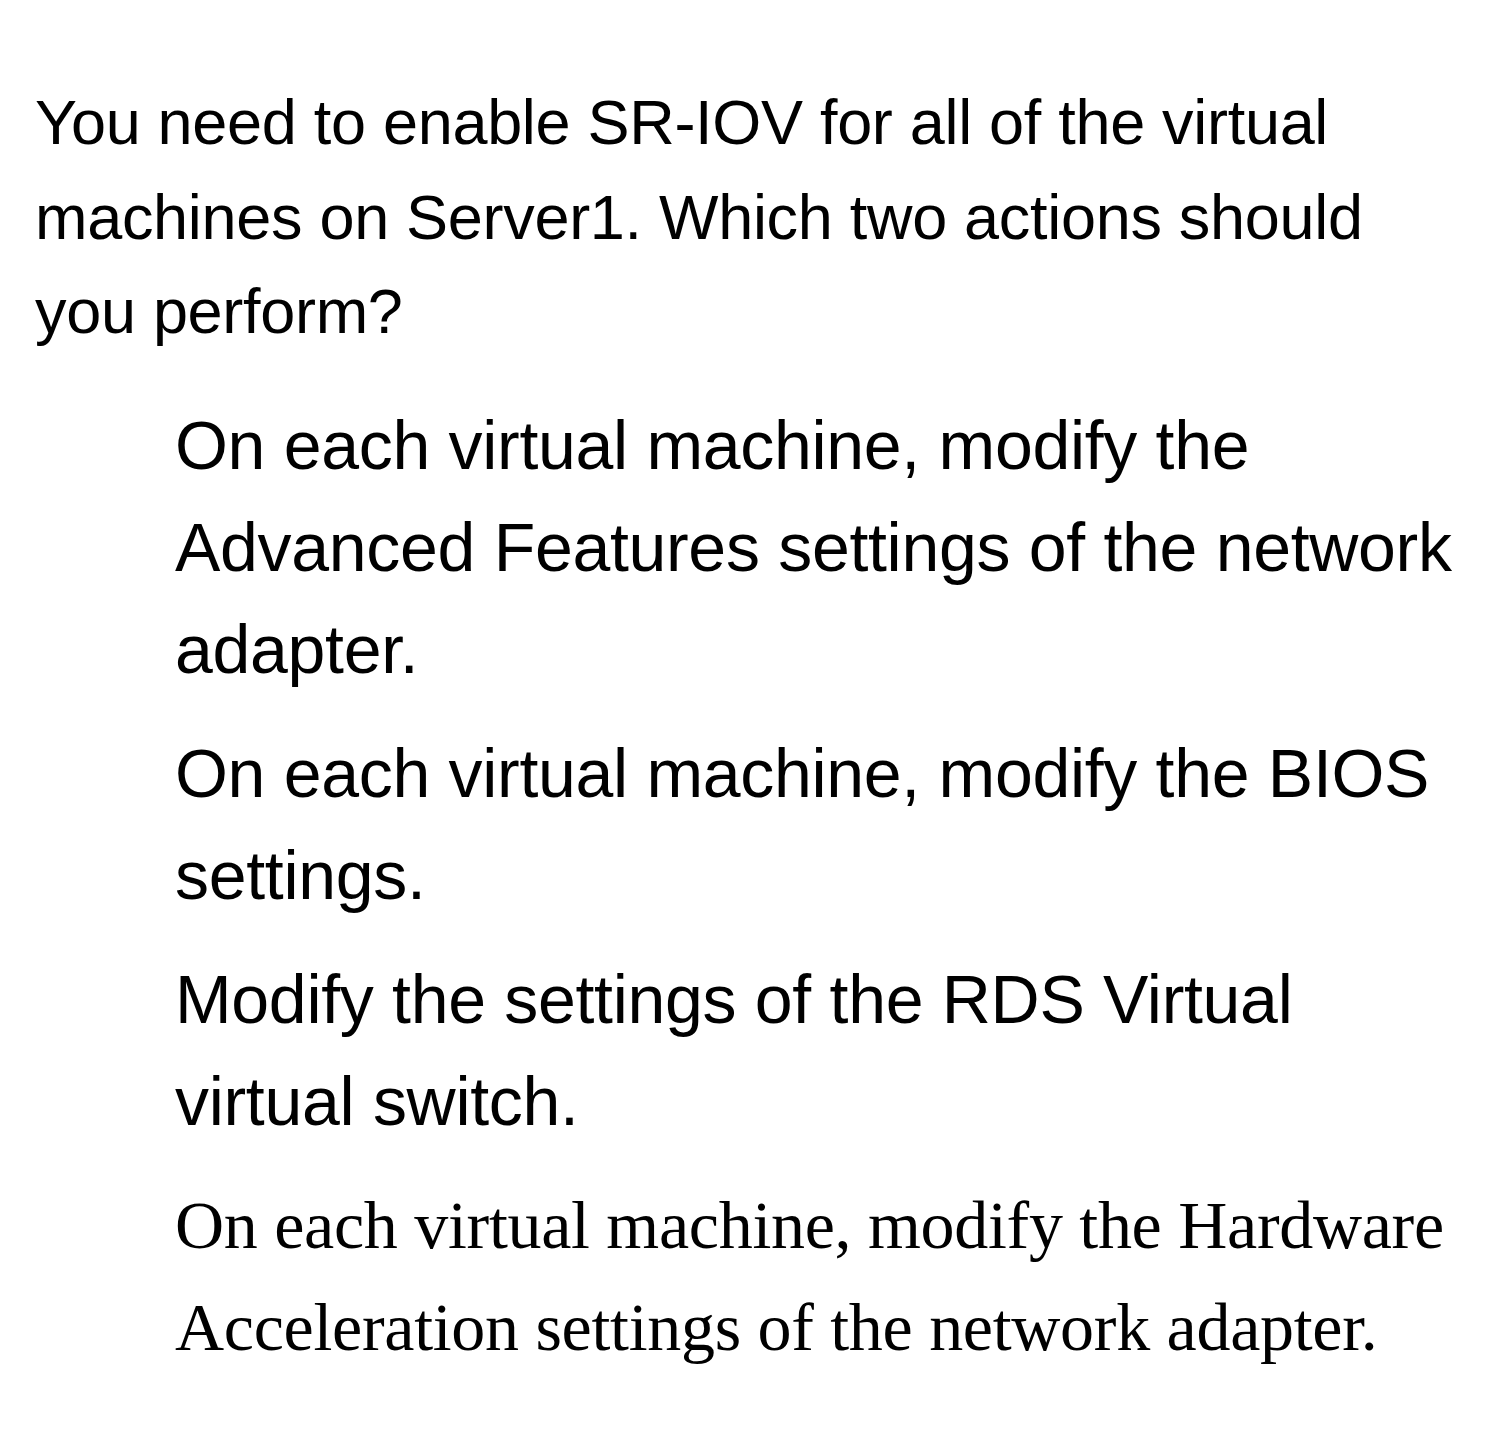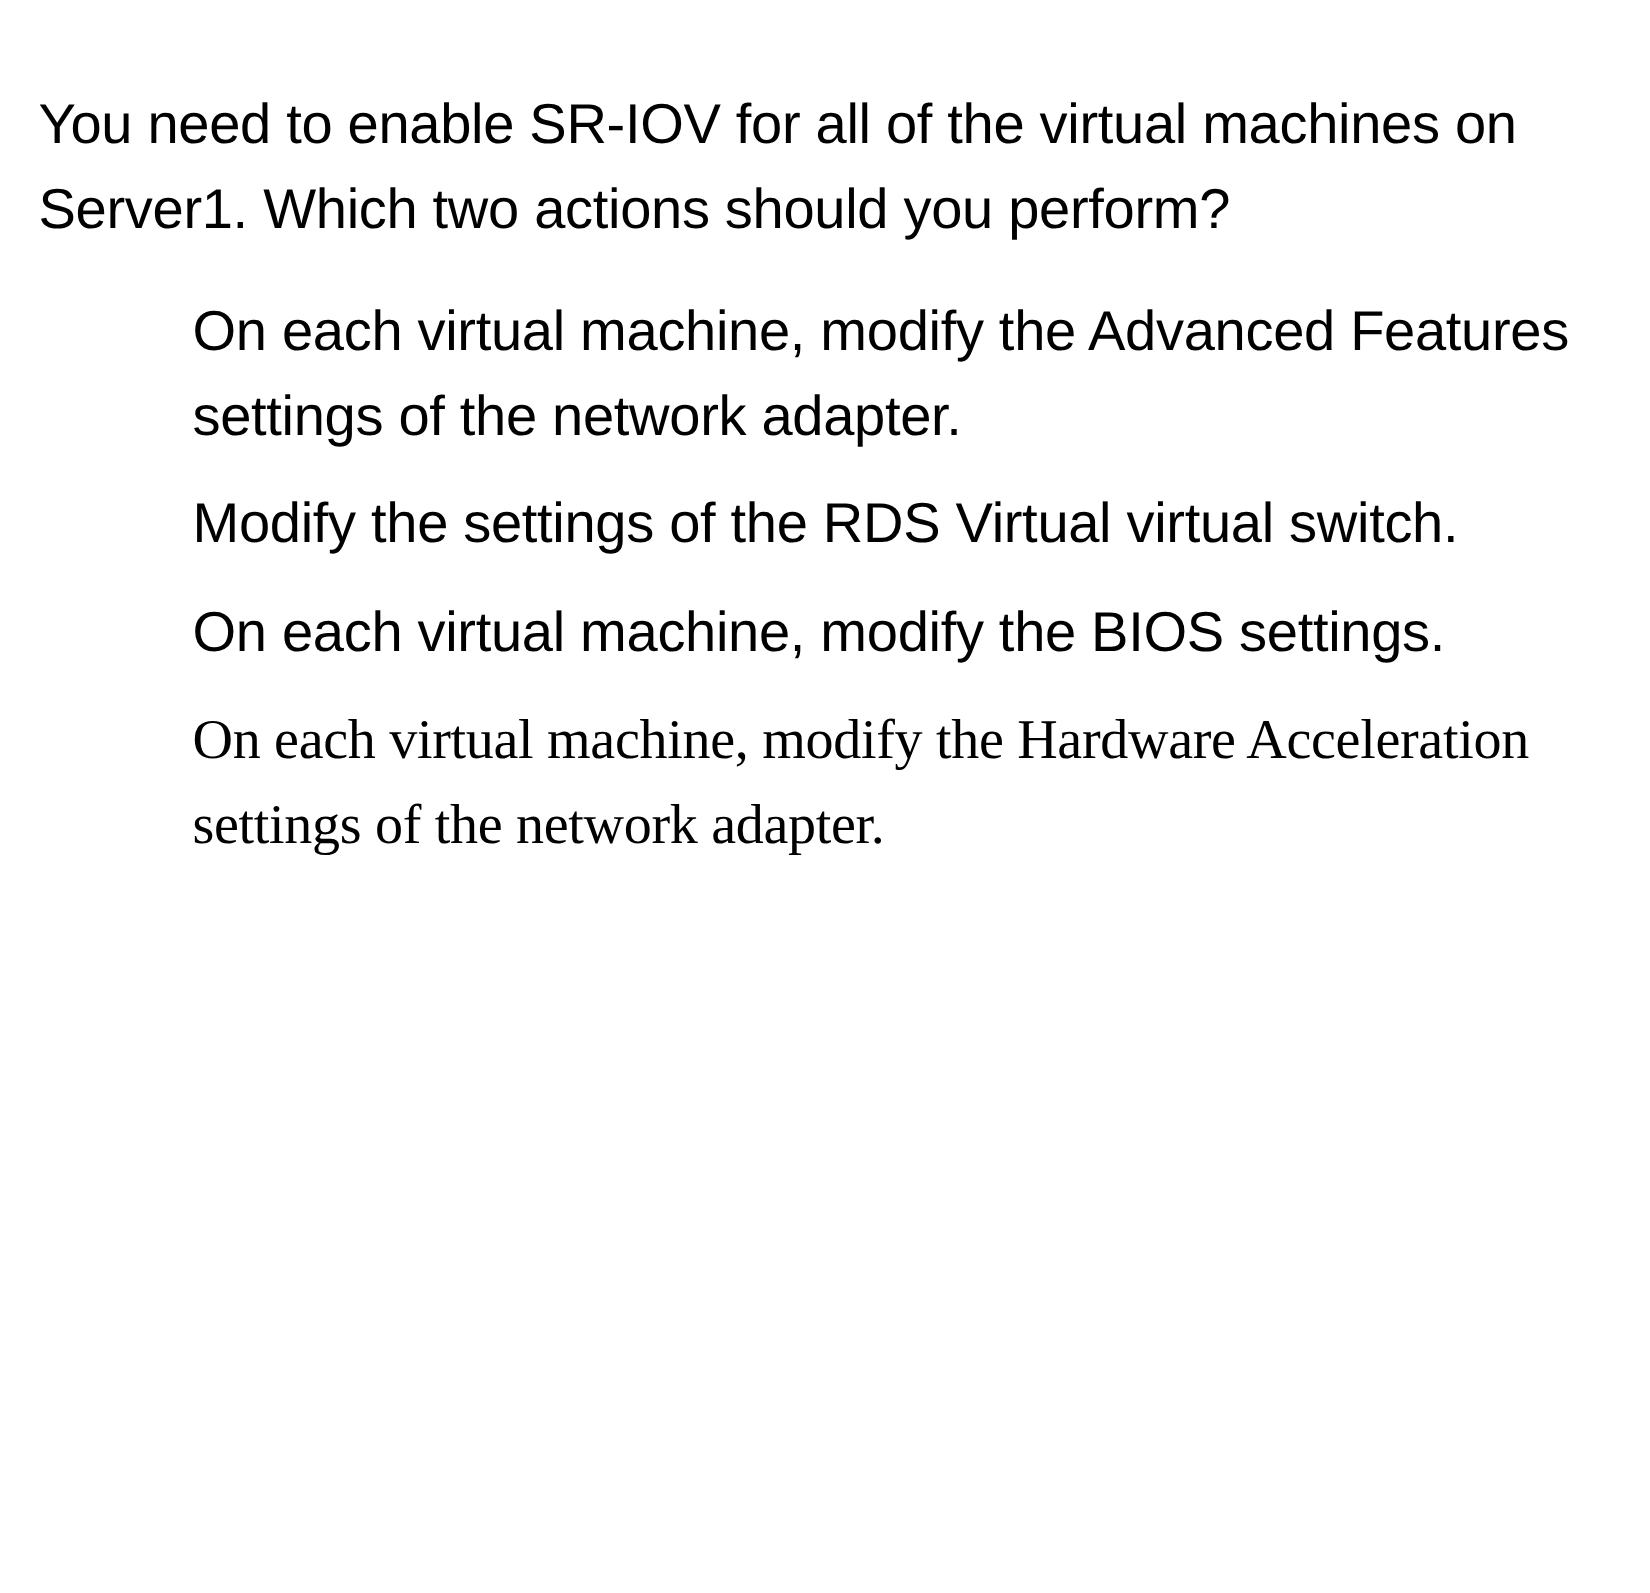--- a/index.html
+++ b/index.html
@@ -9,43 +9,43 @@
     }
     body {
       width: 1500px;
       height: 1448px;
       background: #ffffff;
       font-family: -apple-system, BlinkMacSystemFont, "Segoe UI", Helvetica, Arial, sans-serif;
       color: #000000;
       padding: 75px 35px 35px 35px;
     }
     .question {
-      font-size: 51px;
+      font-size: 63px;
       line-height: 1.5;
       letter-spacing: -0.3px;
       margin-bottom: 35px;
     }
     .options {
       padding-left: 140px;
       padding-right: 10px;
     }
     .option {
-      font-size: 51px;
+      font-size: 68px;
       line-height: 1.5;
       letter-spacing: -0.3px;
       margin-bottom: 22px;
     }
     .option:last-child {
       margin-bottom: 0;
       font-family: Liberation Serif, serif;
     }
   </style>
 </head>
 <body>
 
 <div class="question">You need to enable SR-IOV for all of the virtual machines on Server1. Which two actions should you perform?</div>
 
 <div class="options">
   <div class="option">On each virtual machine, modify the Advanced Features settings of the network adapter.</div>
+  <div class="option">On each virtual machine, modify the BIOS settings.</div>
   <div class="option">Modify the settings of the RDS Virtual virtual switch.</div>
-  <div class="option">On each virtual machine, modify the BIOS settings.</div>
   <div class="option">On each virtual machine, modify the Hardware Acceleration settings of the network adapter.</div>
 </div>
 
 </body></html>

